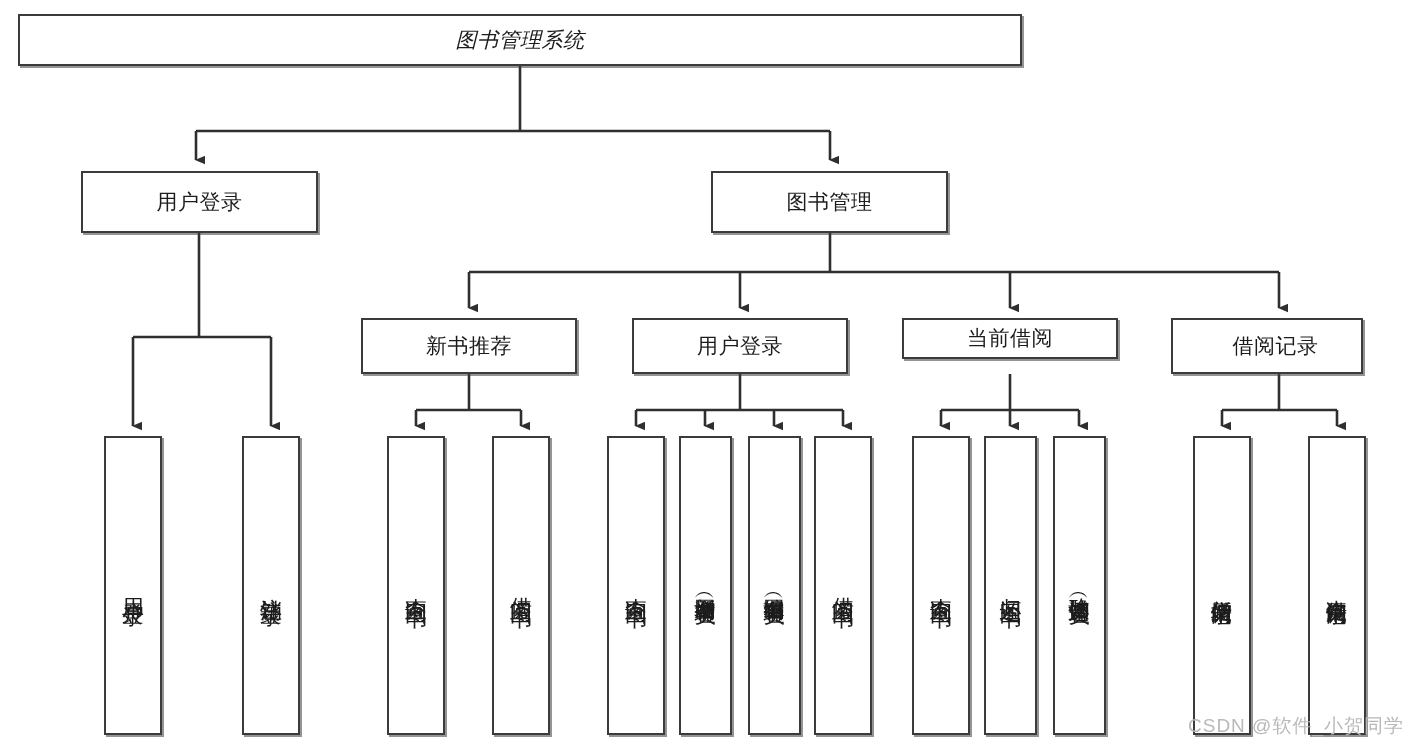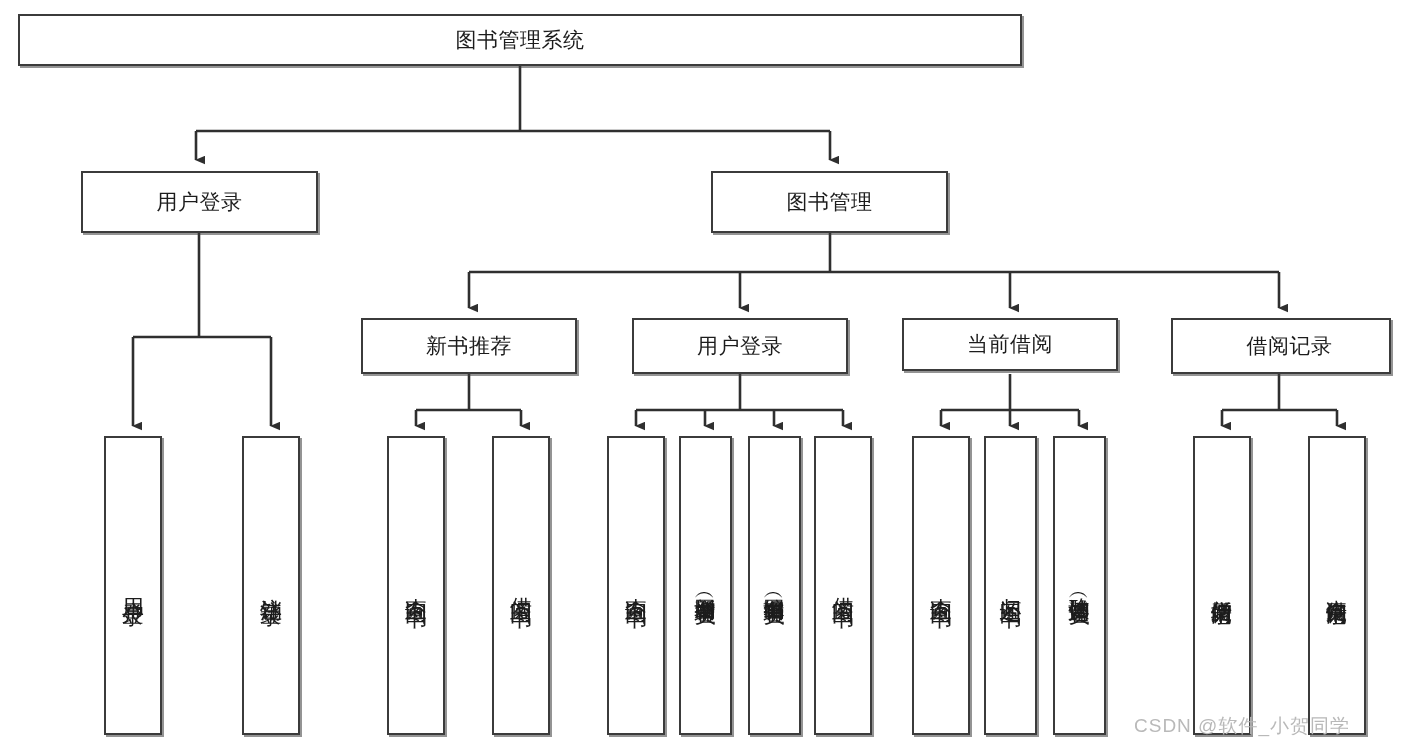--- a/index.html
+++ b/index.html
@@ -120,41 +120,41 @@
       <path d="M1010,410 L1010,426" marker-end="url(#arrowhead)"></path>
       <path d="M1079,410 L1079,426" marker-end="url(#arrowhead)"></path>
 
       <path d="M1279,374 L1279,410"></path>
       <path d="M1222,410 L1337,410"></path>
       <path d="M1222,410 L1222,426" marker-end="url(#arrowhead)"></path>
       <path d="M1337,410 L1337,426" marker-end="url(#arrowhead)"></path>
     </g>
   </svg>
 
-  <div class="node" style="left:18px; top:14px; width:1004px; height:52px;">
+  <div class="node" style="left:18px; top:14px; width:1004px; height:52px;font-style:italic;">
     <span class="node-label">图书管理系统</span>
   </div>
 
   <div class="node" style="left:81px; top:171px; width:237px; height:62px;">
     <span class="node-label">用户登录</span>
   </div>
   <div class="node" style="left:361px; top:318px; width:216px; height:56px;">
     <span class="node-label">新书推荐</span>
   </div>
 
   <div class="node" style="left:711px; top:171px; width:237px; height:62px;">
     <span class="node-label">图书管理</span>
   </div>
   <div class="node" style="left:632px; top:318px; width:216px; height:56px;">
     <span class="node-label">用户登录</span>
   </div>
-  <div class="node" style="left:902px; top:318px; width:216px; height:53px;">
+  <div class="node" style="left:902px; top:318px; width:216px; height:41px;">
     <span class="node-label">当前借阅</span>
   </div>
-  <div class="node" style="left:1171px; top:318px; width:220px; height:56px;padding-left:17px;">
+  <div class="node" style="left:1171px; top:318px; width:192px; height:56px;padding-left:17px;">
     <span class="node-label">借阅记录</span>
   </div>
 
   <div class="node leaf" style="left:104px; top:436px; width:58px; height:299px;">
     <span class="node-label">用户登录</span>
   </div>
   <div class="node leaf" style="left:242px; top:436px; width:58px; height:299px;">
     <span class="node-label">注销登录</span>
   </div>
 
@@ -188,15 +188,15 @@
     <span class="node-label">确认归还（管理员）</span>
   </div>
 
   <div class="node leaf tall-text" style="left:1193px; top:436px; width:58px; height:299px;">
     <span class="node-label">新增借阅记录</span>
   </div>
   <div class="node leaf tall-text" style="left:1308px; top:436px; width:58px; height:299px;">
     <span class="node-label">查询借阅记录</span>
   </div>
 
-  <div class="watermark" style="left:1134px; top:713px;">CSDN @软件_小贺同学</div>
+  <div class="watermark" style="left:1188px; top:713px;">CSDN @软件_小贺同学</div>
 
 </div>
 
 </body></html>

